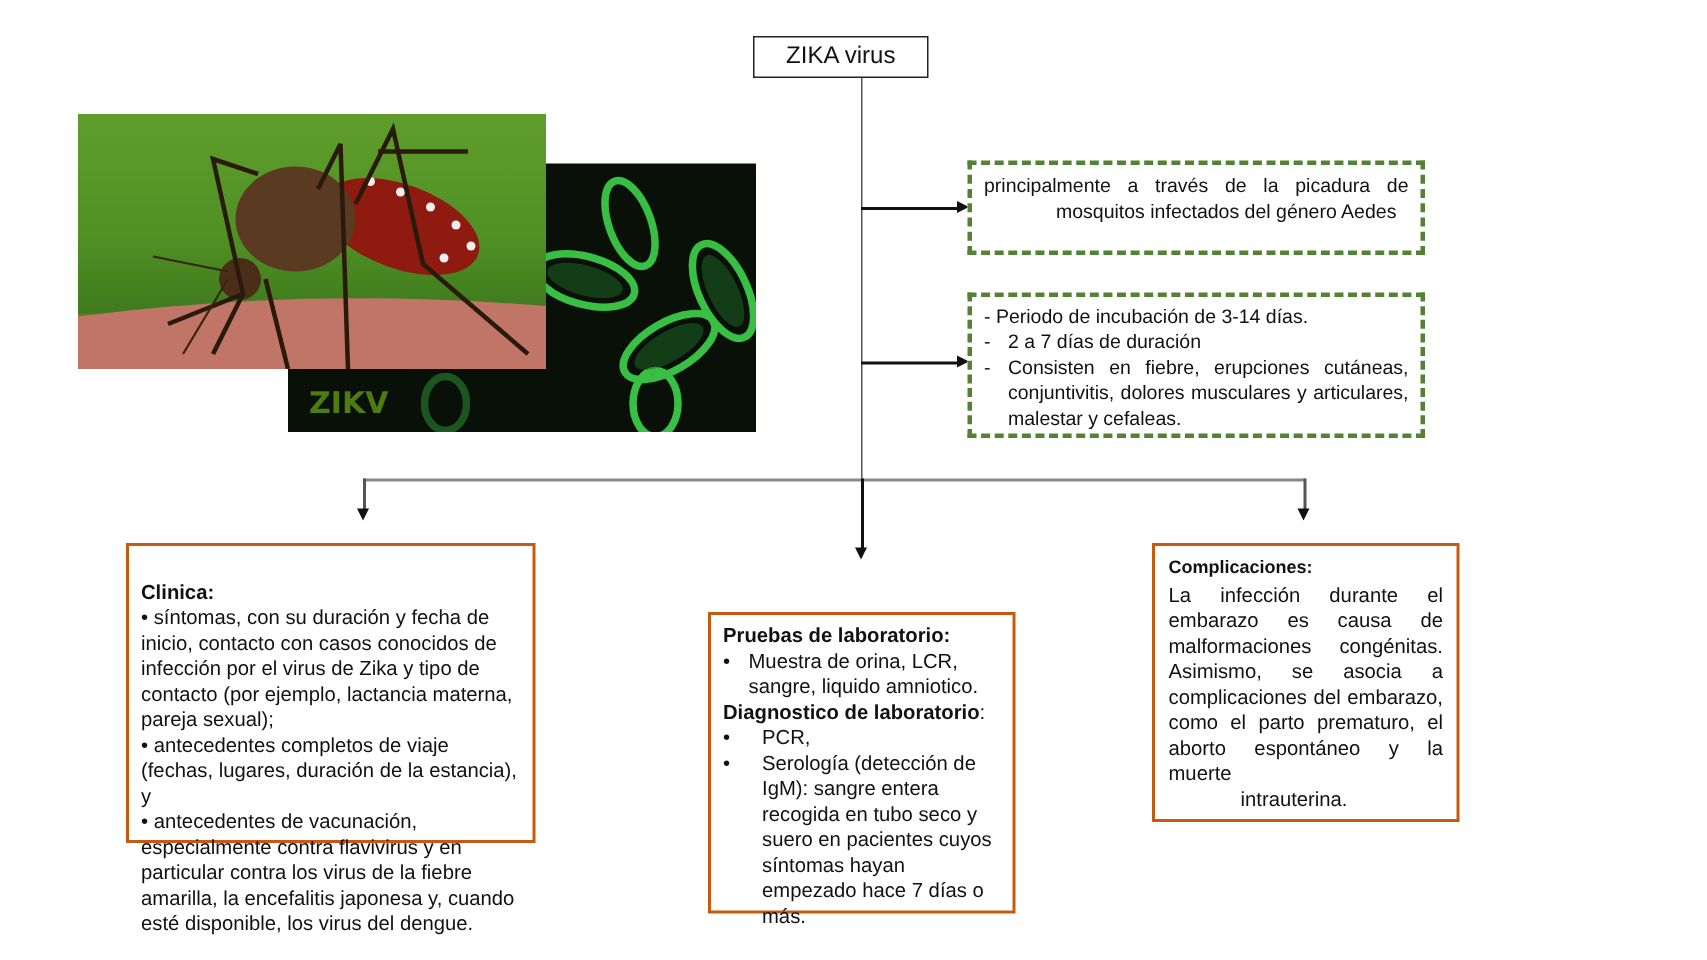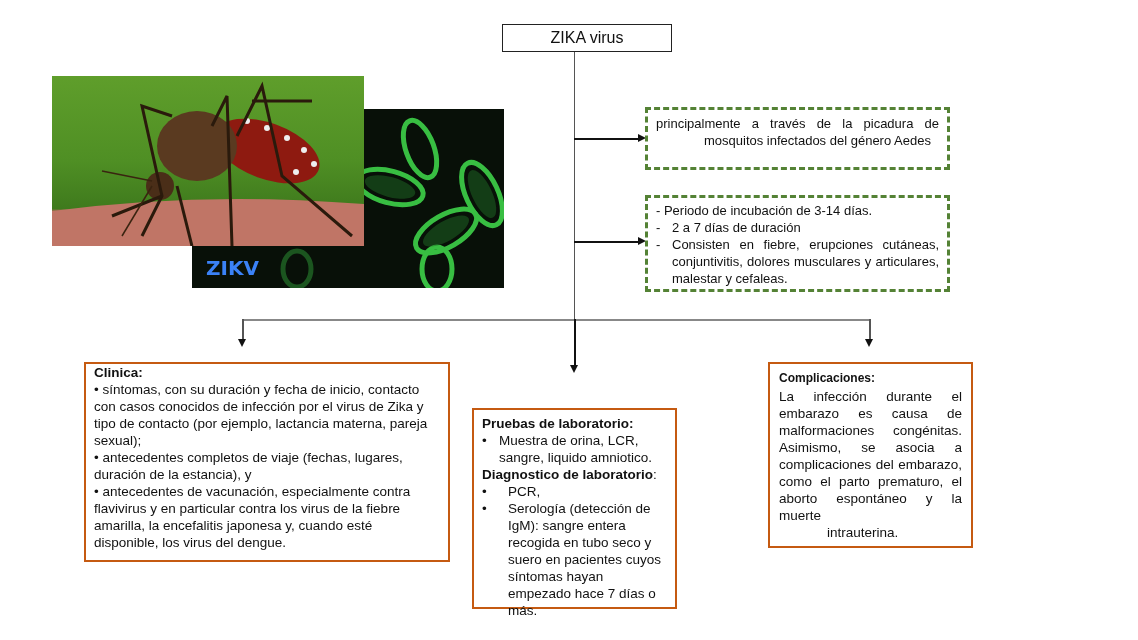--- a/index.html
+++ b/index.html
@@ -1,39 +1,39 @@
 <!DOCTYPE html>
 <html><head>
 <meta charset="utf-8">
 <style>
   html, body { margin: 0; padding: 0; background: #ffffff; }
   body { width: 1138px; height: 640px; position: relative; overflow: hidden;
          font-family: "Liberation Sans", "DejaVu Sans", sans-serif; color: #111; }
   .abs { position: absolute; }
-  .title-box { left: 502px; top: 24px; width: 170px; height: 28px; border: 1.5px solid #222;
+  .title-box { left: 502px; top: 24px; width: 117px; height: 28px; border: 1.5px solid #222;
                box-sizing: border-box; display: flex; align-items: center; justify-content: center;
                font-size: 16px; background: #fff; }
   .dash-box { border: 3px dashed #548235; box-sizing: border-box; padding: 4px 8px;
               font-size: 13px; line-height: 17px; text-align: justify; background: #fff; }
   .orange-box { border: 2.5px solid #C55A11; box-sizing: border-box; background: #fff;
                 font-size: 13.5px; line-height: 17px; }
   .line { background: #555; }
   .arrowhead { width: 0; height: 0; }
   .ah-down { border-left: 4px solid transparent; border-right: 4px solid transparent; border-top: 8px solid #111; }
   .ah-right { border-top: 4px solid transparent; border-bottom: 4px solid transparent; border-left: 8px solid #111; }
   .bullet-row { display: flex; }
   .bullet { flex: 0 0 auto; }
   b { font-weight: bold; }
   .justify-lines span { display: block; text-align: justify; text-align-last: justify; }
   .justify-lines span.last { text-align-last: left; margin-left: 48px; }
   
   .mosquito-img { left: 52px; top: 76px; width: 312px; height: 170px; overflow: hidden;
                   background: linear-gradient(180deg, #5f9e2b 0%, #4f8f24 50%, #3f7a1d 78%, #b86b5f 80%, #c47a6b 100%); }
   .cells-img { left: 192px; top: 109px; width: 312px; height: 179px; background: #081008; overflow: hidden; }
-  .zikv-label { position: absolute; left: 14px; bottom: 8px; color: #3b82f6; font-weight: bold;
+  .zikv-label { position: absolute; left: 14px; bottom: 8px; color: #4d7c0f; font-weight: bold;
                 font-size: 20px; font-family: "DejaVu Sans", sans-serif; }
 </style>
 </head>
 <body>
 
 <div class="abs title-box">
   <span>ZIKA virus</span>
 </div>
 
 <div class="abs cells-img">
@@ -114,21 +114,21 @@
   <div class="bullet-row">
     <span class="bullet" style="width:16px;">-</span>
     <span>2 a 7 días de duración</span>
   </div>
   <div class="bullet-row">
     <span class="bullet" style="width:16px;">-</span>
     <span style="text-align:justify;">Consisten en fiebre, erupciones cutáneas, conjuntivitis, dolores musculares y articulares, malestar y cefaleas.</span>
   </div>
 </div>
 
-<div class="abs orange-box" style="left:84px; top:362px; width:366px; height:200px; padding:0 8px;">
+<div class="abs orange-box" style="left:84px; top:362px; width:273px; height:200px; padding:22px 8px;">
   <div><b>Clinica:</b></div>
   <div>• síntomas, con su duración y fecha de inicio, contacto con casos conocidos de infección por el virus de Zika y tipo de contacto (por ejemplo, lactancia materna, pareja sexual);</div>
   <div>• antecedentes completos de viaje (fechas, lugares, duración de la estancia), y</div>
   <div>• antecedentes de vacunación, especialmente contra flavivirus y en particular contra los virus de la fiebre amarilla, la encefalitis japonesa y, cuando esté disponible, los virus del dengue.</div>
 </div>
 
 <div class="abs orange-box" style="left:472px; top:408px; width:205px; height:201px; padding:5px 8px;">
   <div><b>Pruebas de laboratorio:</b></div>
   <div class="bullet-row">
     <span class="bullet" style="width:17px;">•</span>

